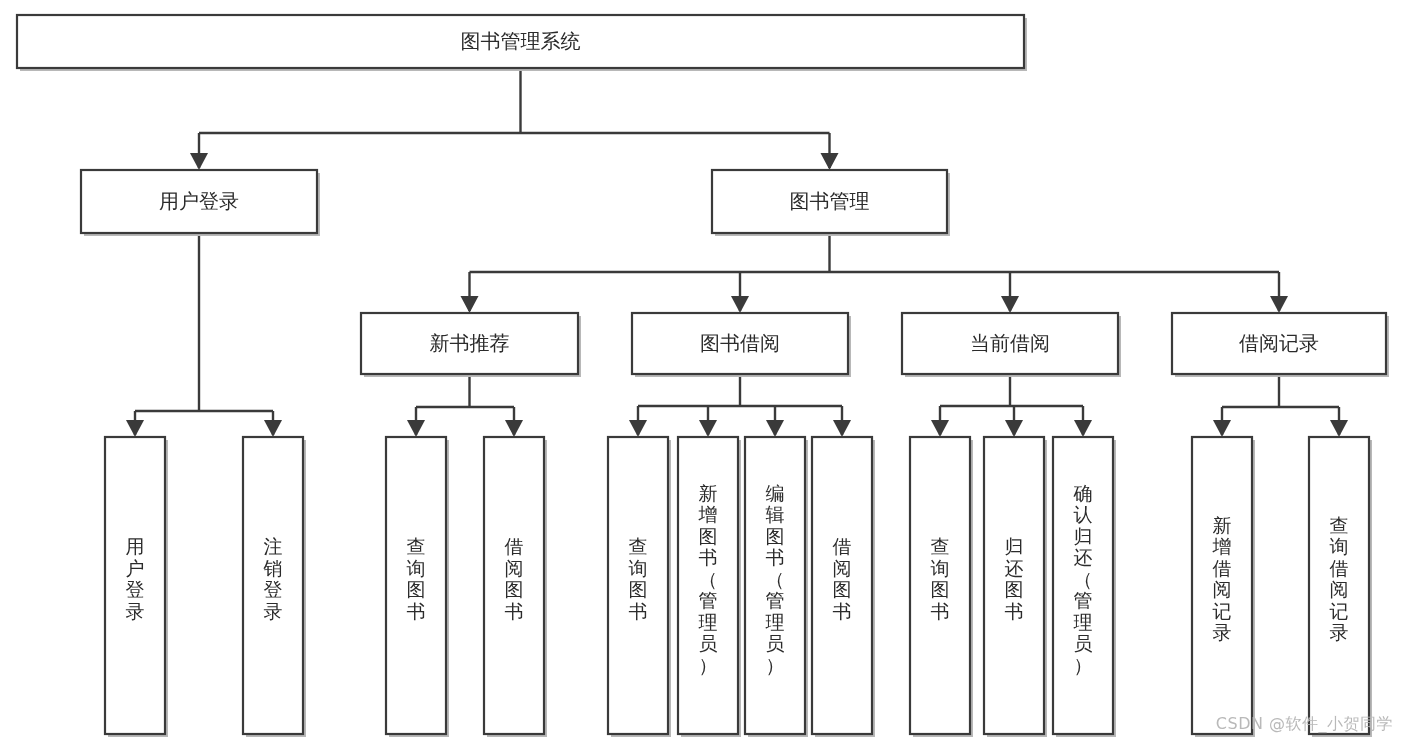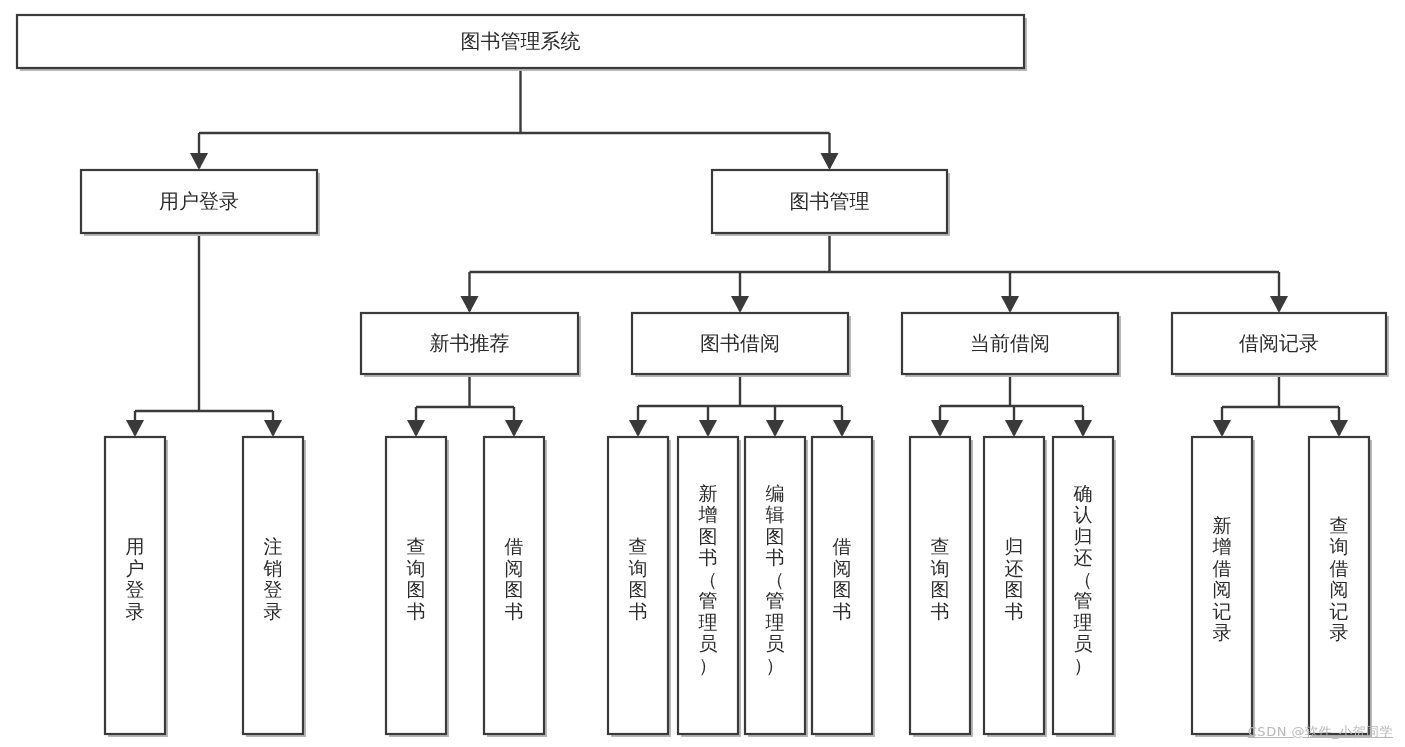--- a/index.html
+++ b/index.html
@@ -52,28 +52,27 @@
   }
   .node-label-v {
     fill: #2b2b2b;
     font-family: "DejaVu Sans", "Liberation Sans", sans-serif;
     font-size: 19px;
     text-anchor: middle;
   }
   .watermark {
     position: absolute;
     right: 12px;
-    bottom: 6px;
+    bottom: 12px;
     color: #b9b9b9;
-    font-size: 13px;
+    font-size: 16px;
     font-family: "DejaVu Sans", "Liberation Sans", sans-serif;
     letter-spacing: 0.5px;
     white-space: nowrap;
     user-select: none;
-    text-decoration: underline;
   }
 </style>
 </head>
 <body>
 
 <div id="stage">
   <svg class="diagram" viewBox="0 0 1405 747" xmlns="http://www.w3.org/2000/svg">
     <g id="edge-layer">
         <g>
           <line x1="520.5" y1="68" x2="520.5" y2="133" class="link-line"></line>

